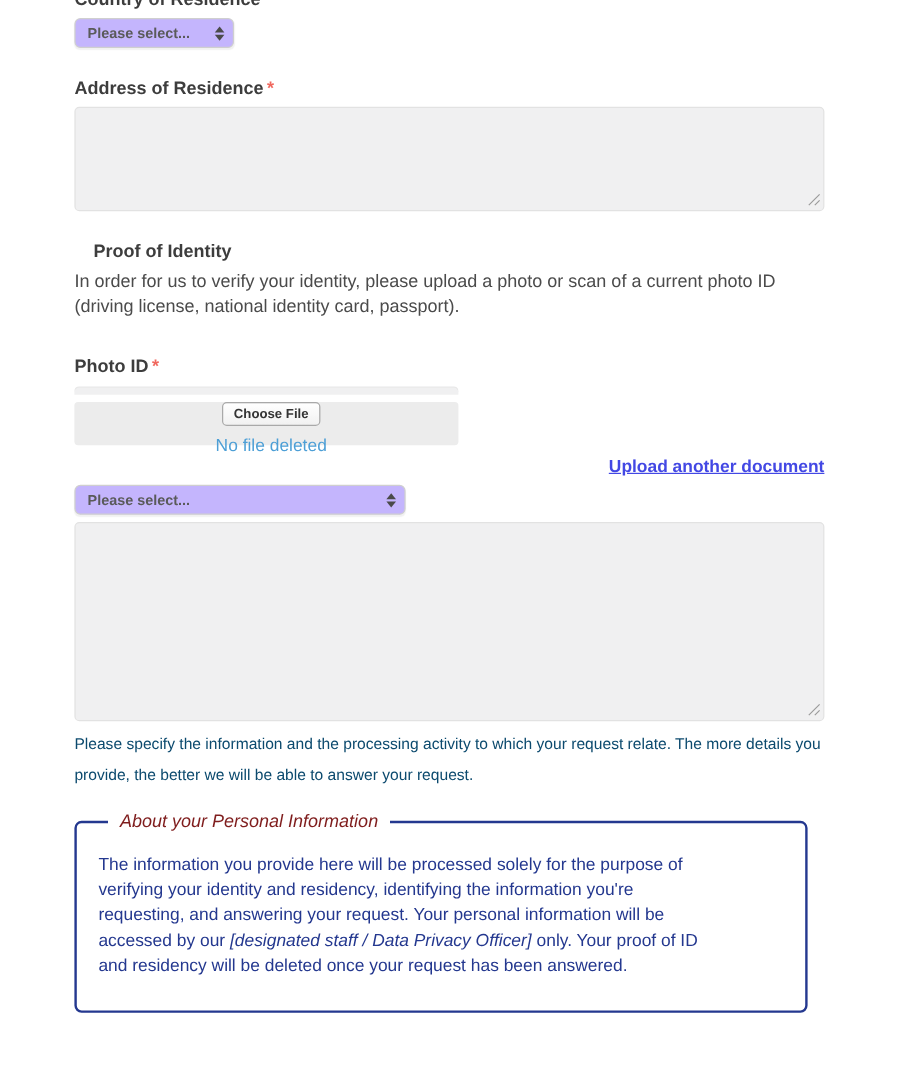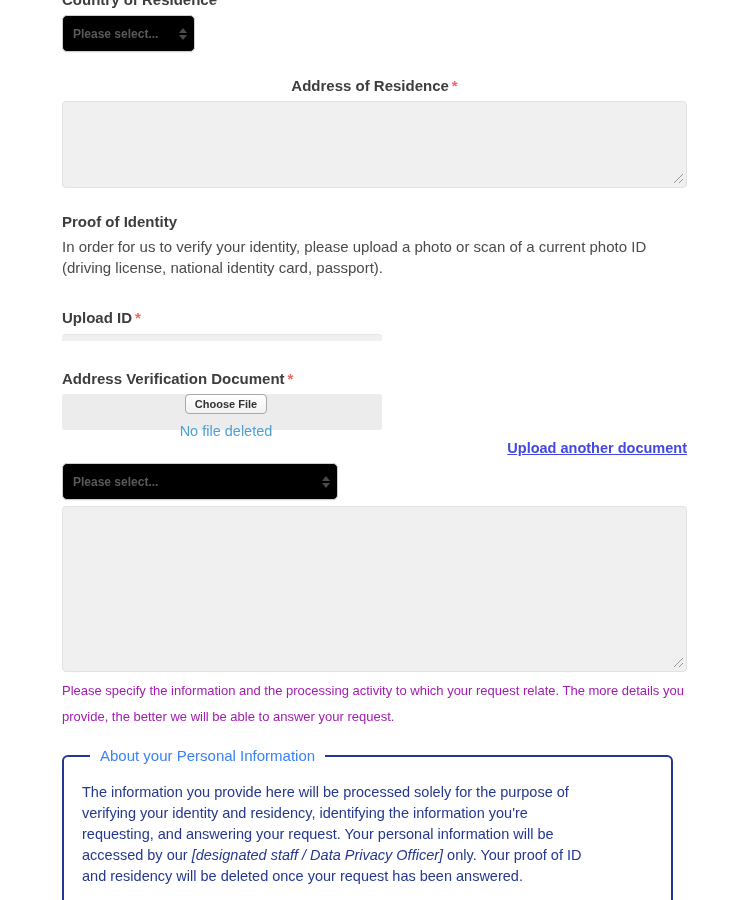--- a/index.html
+++ b/index.html
@@ -21,31 +21,31 @@
     line-height: 18px;
     font-weight: 700;
     color: #3d3d3d;
   }
   .field-label .req {
     color: #f0685e;
     margin-left: 3px;
     font-weight: 700;
   }
   .lbl-country { margin-top: -9px; }
-  .lbl-address { margin-top: 25px; text-align: center; }
+  .lbl-address { margin-top: 25px; }
   .lbl-photoid { margin-top: 31px; }
   .lbl-addrdoc { margin-top: 29px; }
   .lbl-reqtype { margin-top: 19px; }
   .lbl-describe { margin-top: 21px; }
 
   
   .select {
     margin-top: 6px;
-    height: 37px;
-    background: #000000;
+    height: 25px;
+    background: #c4b5fd;
     border: 1px solid #cfcfcf;
     border-radius: 5px;
     box-shadow: 0 1px 1px rgba(0,0,0,0.06);
     display: flex;
     align-items: center;
     justify-content: space-between;
     padding: 0 7px 0 10px;
     box-sizing: border-box;
     cursor: default;
   }
@@ -102,20 +102,21 @@
     bottom: 4px;
     pointer-events: none;
   }
 
   .section-heading {
     margin-top: 25px;
     font-size: 15px;
     line-height: 18px;
     font-weight: 700;
     color: #3d3d3d;
+    margin-left: 16px;
   }
   .section-desc {
     margin-top: 5px;
     max-width: 604px;
     font-size: 15px;
     line-height: 21px;
     color: #4b4b4b;
   }
 
   .photo-strip {
@@ -167,37 +168,38 @@
     text-decoration: underline;
     cursor: pointer;
     text-align: right;
   }
 
   .helper-text {
     margin-top: 6px;
     max-width: 622px;
     font-size: 13px;
     line-height: 26px;
-    color: #a21caf;
+    color: #0c4a6e;
   }
 
   fieldset.about {
     margin: 17px 14px 0 0;
     width: 611px;
     box-sizing: border-box;
     border: 2px solid #24388f;
     border-radius: 6px;
     padding: 10px 18px 26px 18px;
   }
   fieldset.about legend {
     font-size: 15px;
-    color: #3b82f6;
+    color: #7f1d1d;
     font-weight: 400;
     padding: 0 10px;
     margin-left: 8px;
+    font-style: italic;
   }
   .about-text {
     margin-top: 8px;
     max-width: 520px;
     font-size: 14.5px;
     line-height: 21px;
     color: #24388f;
   }
   .about-text em { font-style: italic; }
 </style>
@@ -224,27 +226,24 @@
     <textarea class="ta-address" style=""></textarea>
     <svg class="resize-grip" width="11" height="11" viewBox="0 0 11 11">
       <path d="M10 1 L1 10 M10 6 L6 10" stroke="#9a9a9a" stroke-width="1" fill="none"></path>
     </svg>
   </div>
 
   <div class="section-heading">Proof of Identity</div>
   <div class="section-desc">In order for us to verify your identity, please upload a photo or scan of a current photo ID (driving license, national identity card, passport).</div>
 
   <div class="field-label lbl-photoid">
-    <span>Upload ID</span><span class="req">*</span>
+    <span>Photo ID</span><span class="req">*</span>
   </div>
   <div class="photo-strip"></div>
 
-  <div class="field-label lbl-addrdoc">
-    <span>Address Verification Document</span><span class="req">*</span>
-  </div>
   <div class="file-box">
     <button class="choose-btn">Choose File</button>
     <span class="no-file">No file deleted</span>
   </div>
 
   <div class="link-row">
     <a class="upload-link" href="#">Upload another document</a>
   </div>
 
   <div class="select select-wide">

